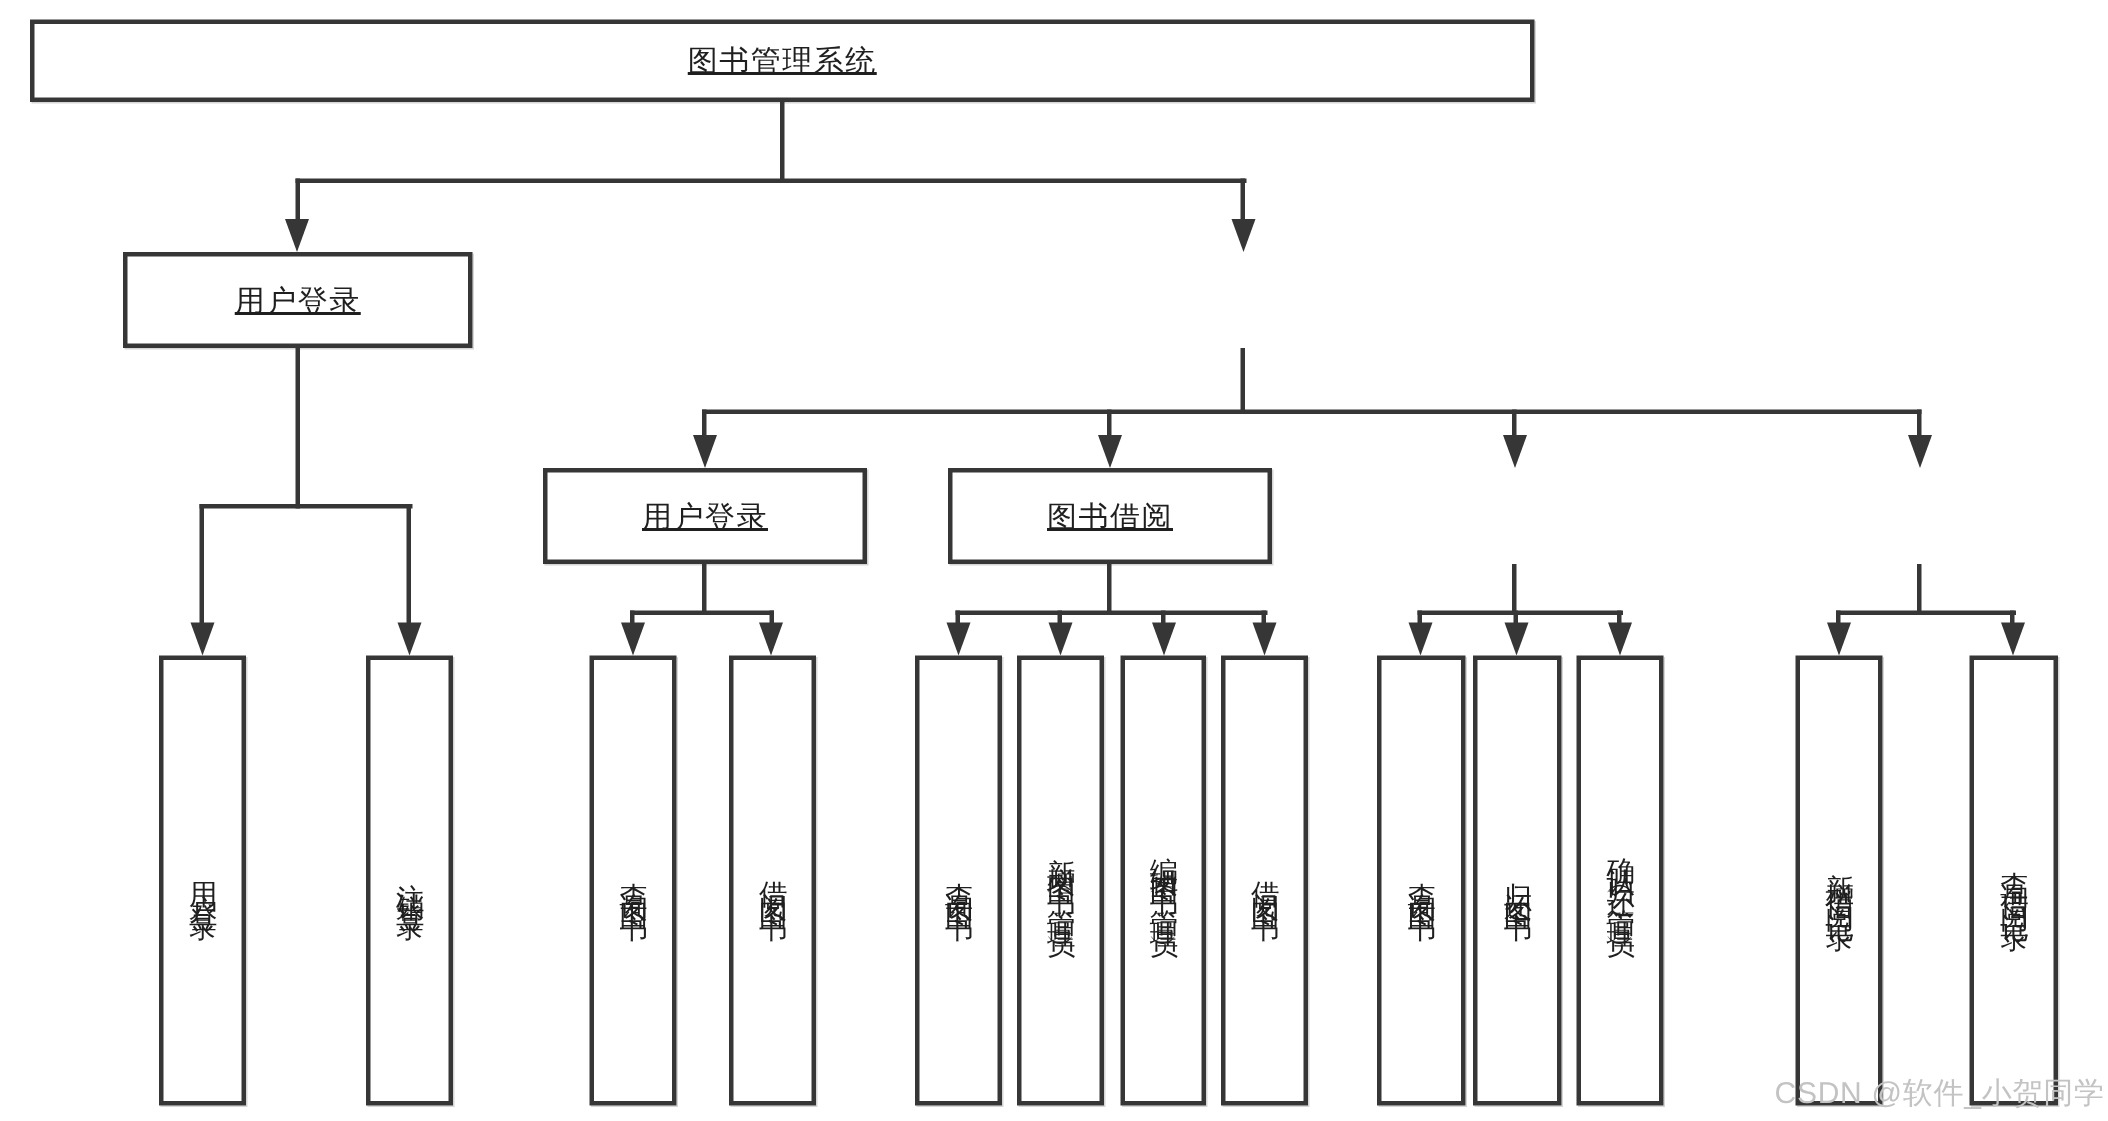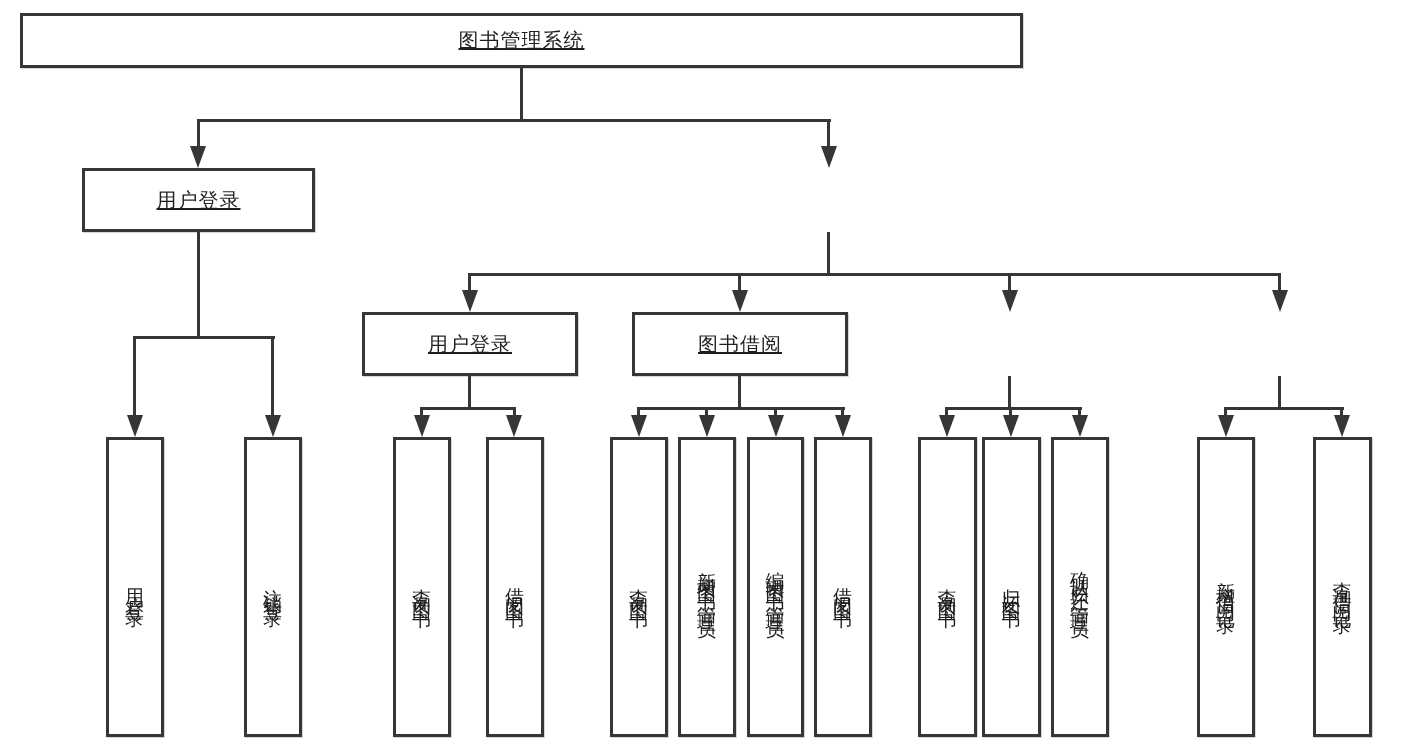--- a/index.html
+++ b/index.html
@@ -175,14 +175,15 @@
   <div class="arrow" style="left:1003px; top:415px;"></div>
   <div class="arrow" style="left:1072px; top:415px;"></div>
 
   <div class="vl" style="left:1278px; top:376px; height:34px;"></div>
   <div class="hl" style="left:1224px; top:407px; width:120px;"></div>
   <div class="vl" style="left:1224px; top:407px; height:12px;"></div>
   <div class="vl" style="left:1340px; top:407px; height:12px;"></div>
   <div class="arrow" style="left:1218px; top:415px;"></div>
   <div class="arrow" style="left:1334px; top:415px;"></div>
 
+  <div class="watermark">CSDN @软件_小贺同学</div>
 
 </div>
 
 </body></html>

